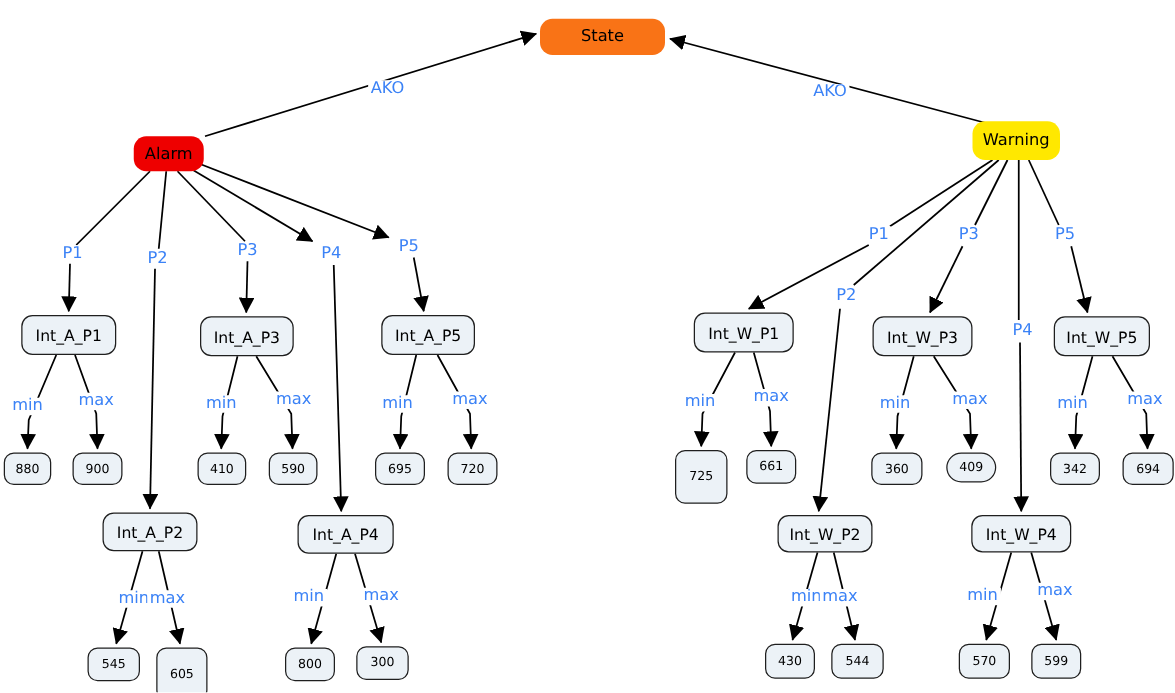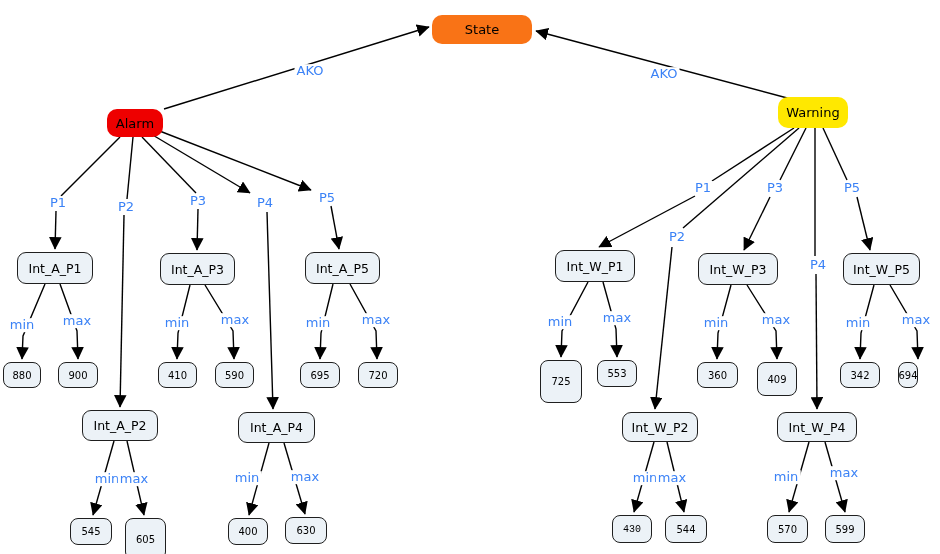--- a/index.html
+++ b/index.html
@@ -116,27 +116,27 @@
     <div class="node interval" style="left: 622px; top: 412px; width: 76px; height: 30px;">Int_W_P2</div>
     <div class="node interval" style="left: 698px; top: 253px; width: 80px; height: 32px;">Int_W_P3</div>
     <div class="node interval" style="left: 777px; top: 412px; width: 80px; height: 30px;">Int_W_P4</div>
     <div class="node interval" style="left: 843px; top: 253px; width: 77px; height: 32px;">Int_W_P5</div>
     <div class="node value" style="left: 3px; top: 362px; width: 38px; height: 26px;">880</div>
     <div class="node value" style="left: 58px; top: 362px; width: 40px; height: 26px;">900</div>
     <div class="node value" style="left: 70px; top: 518px; width: 42px; height: 27px;">545</div>
     <div class="node value" style="left: 125px; top: 518px; width: 41px; height: 42px;">605</div>
     <div class="node value" style="left: 158px; top: 362px; width: 39px; height: 26px;">410</div>
     <div class="node value" style="left: 215px; top: 362px; width: 39px; height: 26px;">590</div>
-    <div class="node value" style="left: 228px; top: 518px; width: 40px; height: 27px;">400</div>
-    <div class="node value" style="left: 285px; top: 517px; width: 42px; height: 27px;">630</div>
+    <div class="node value" style="left: 228px; top: 518px; width: 40px; height: 27px;">800</div>
+    <div class="node value" style="left: 285px; top: 517px; width: 42px; height: 27px;">300</div>
     <div class="node value" style="left: 300px; top: 362px; width: 40px; height: 26px;">695</div>
     <div class="node value" style="left: 358px; top: 362px; width: 40px; height: 26px;">720</div>
     <div class="node value" style="left: 540px; top: 360px; width: 42px; height: 43px;">725</div>
-    <div class="node value" style="left: 597px; top: 360px; width: 40px; height: 27px;">553</div>
-    <div class="node value" style="left: 612px; top: 515px; width: 40px; height: 28px; font-family: Liberation Mono, monospace;">430</div>
+    <div class="node value" style="left: 597px; top: 360px; width: 40px; height: 27px;">661</div>
+    <div class="node value" style="left: 612px; top: 515px; width: 40px; height: 28px;">430</div>
     <div class="node value" style="left: 665px; top: 515px; width: 42px; height: 28px;">544</div>
     <div class="node value" style="left: 697px; top: 362px; width: 41px; height: 26px;">360</div>
-    <div class="node value" style="left: 757px; top: 362px; width: 40px; height: 34px;">409</div>
+    <div class="node value" style="left: 757px; top: 362px; width: 40px; height: 24px; border-radius: 13px;">409</div>
     <div class="node value" style="left: 767px; top: 515px; width: 41px; height: 28px;">570</div>
     <div class="node value" style="left: 825px; top: 515px; width: 40px; height: 28px; text-align: center;">599</div>
     <div class="node value" style="left: 840px; top: 362px; width: 40px; height: 26px;">342</div>
-    <div class="node value" style="left: 898px; top: 362px; width: 20px; height: 26px;">694</div>
+    <div class="node value" style="left: 898px; top: 362px; width: 41px; height: 26px;">694</div>
   </div>
 
 </body></html>

